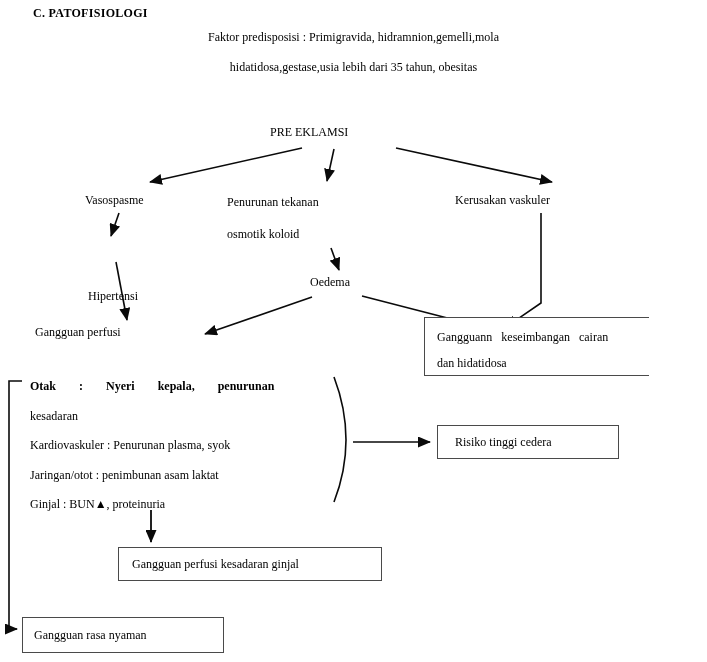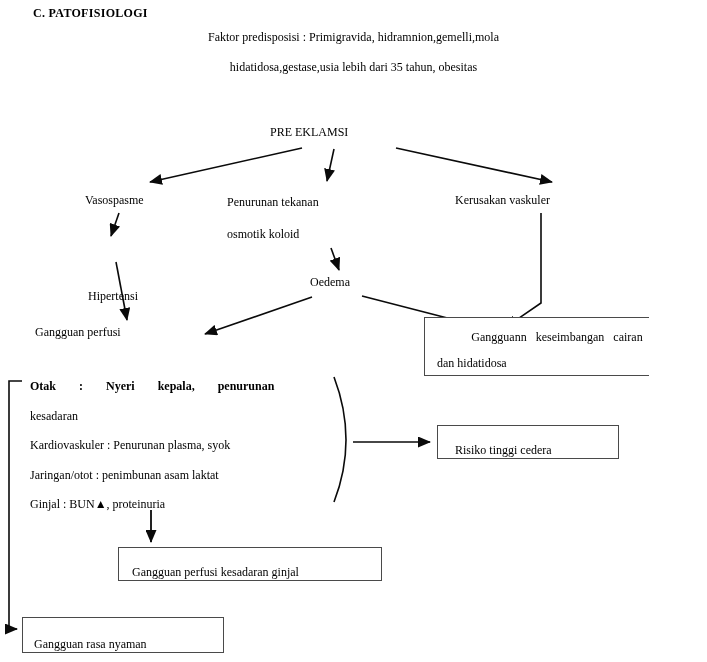--- a/index.html
+++ b/index.html
@@ -18,24 +18,24 @@
   .center-row { left:0; width:707px; text-align:center; }
   .node { line-height:20px; }
   .two-line-center { line-height:32px; }
   .box {
     position:absolute;
     border:1px solid #4a4a4a;
     background:#fff;
   }
   .box-inner { padding:6px 12px; line-height:26px; }
   .wide-words { word-spacing:20px;font-weight:bold; }
-  .wide-words-sm { word-spacing:6px;text-align:center; }
+  .wide-words-sm { word-spacing:6px; }
   .effects { line-height:29.5px; white-space:nowrap; }
   svg.overlay { position:absolute; left:0; top:0; }
-  .vcenter { display:flex; align-items:flex-end; }
+  .vcenter { display:flex; align-items:center; }
 </style>
 </head>
 <body>
 
 <div class="page">
 
   <svg class="overlay" width="707" height="662" viewBox="0 0 707 662">
     <defs>
       <marker id="arw" markerUnits="userSpaceOnUse" markerWidth="14" markerHeight="11" refX="12" refY="5.5" orient="auto">
         <path d="M0,0 L13,5.5 L0,11 z" fill="#0a0a0a"></path>

